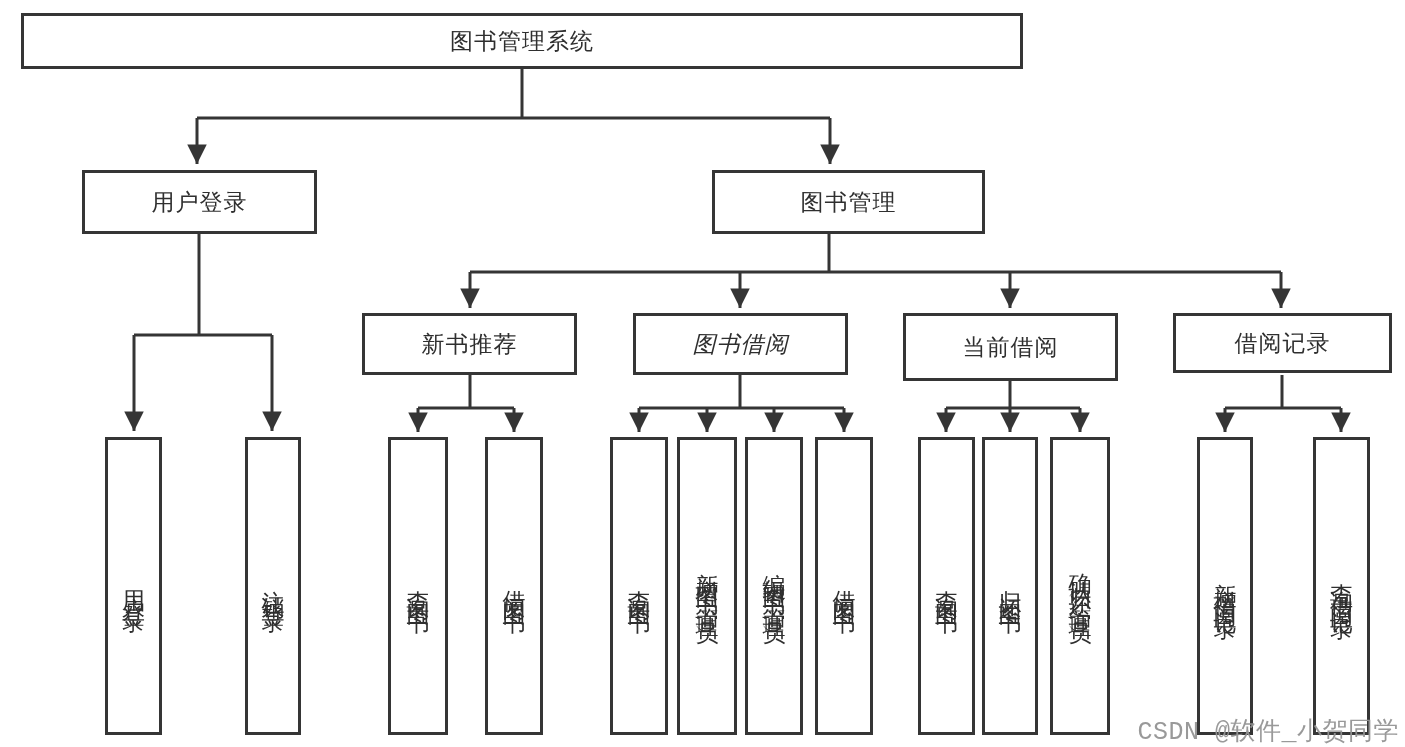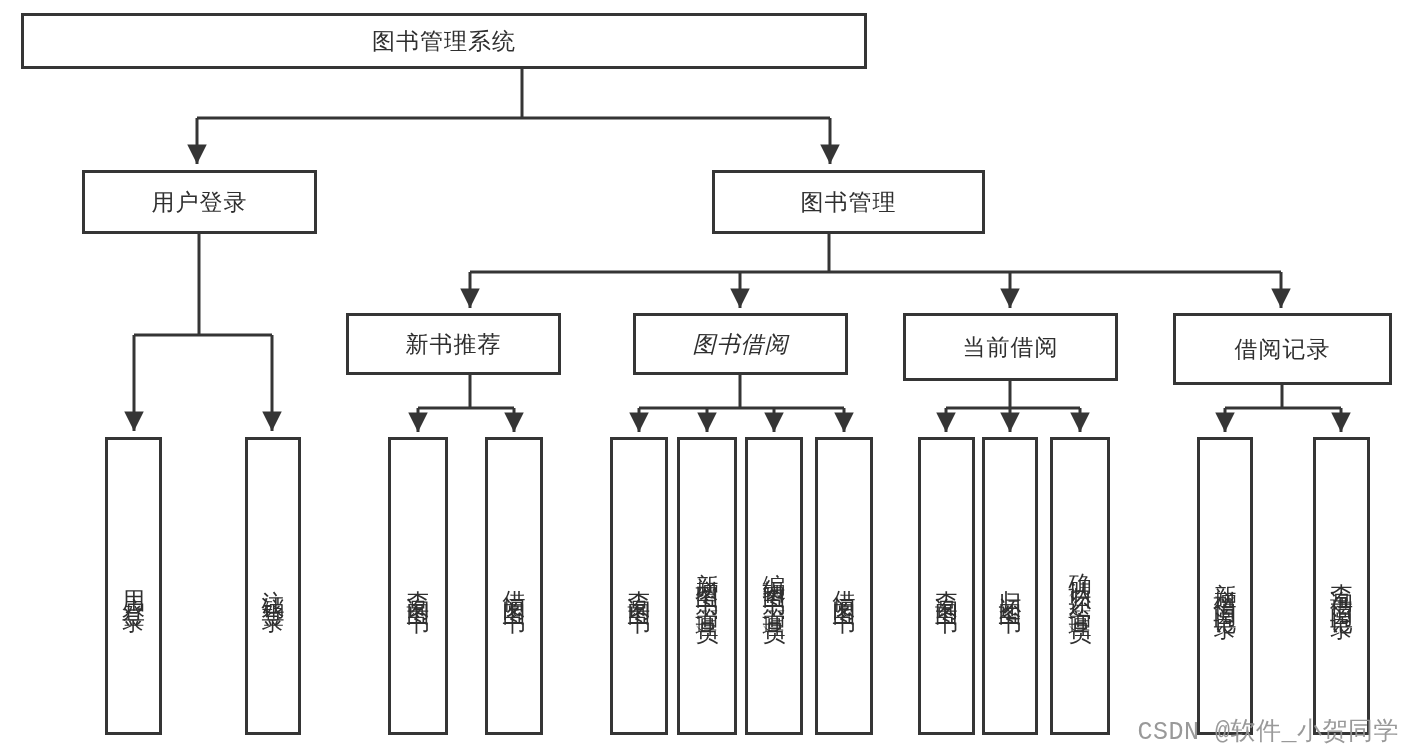--- a/index.html
+++ b/index.html
@@ -102,29 +102,29 @@
       <path d="M1010,408 L1010,432" marker-end="url(#ah)"></path>
       <path d="M1080,408 L1080,432" marker-end="url(#ah)"></path>
 
       <path d="M1282,375 L1282,408"></path>
       <path d="M1225,408 L1341,408"></path>
       <path d="M1225,408 L1225,432" marker-end="url(#ah)"></path>
       <path d="M1341,408 L1341,432" marker-end="url(#ah)"></path>
     </g>
   </svg>
 
-  <div class="node" style="left:21px; top:13px; width:846px; height:56px;">图书管理系统</div>
+  <div class="node" style="left:21px; top:13px; width:1002px; height:56px;">图书管理系统</div>
 
   <div class="node" style="left:82px; top:170px; width:235px; height:64px;">用户登录</div>
   <div class="node" style="left:712px; top:170px; width:273px; height:64px;">图书管理</div>
 
-  <div class="node" style="left:346px; top:313px; width:215px; height:62px;">新书推荐</div>
+  <div class="node" style="left:362px; top:313px; width:215px; height:62px;">新书推荐</div>
   <div class="node" style="left:633px; top:313px; width:215px; height:62px;font-style:italic;">图书借阅</div>
   <div class="node" style="left:903px; top:313px; width:215px; height:68px;">当前借阅</div>
-  <div class="node" style="left:1173px; top:313px; width:219px; height:72px;">借阅记录</div>
+  <div class="node" style="left:1173px; top:313px; width:219px; height:60px;">借阅记录</div>
 
   <div class="node leaf" style="left:105px; top:437px; width:57px; height:298px;">用户登录</div>
   <div class="node leaf" style="left:245px; top:437px; width:56px; height:298px;">注销登录</div>
 
   <div class="node leaf" style="left:388px; top:437px; width:60px; height:298px;">查询图书</div>
   <div class="node leaf" style="left:485px; top:437px; width:58px; height:298px;">借阅图书</div>
 
   <div class="node leaf" style="left:610px; top:437px; width:58px; height:298px;">查询图书</div>
   <div class="node leaf" style="left:677px; top:437px; width:60px; height:298px;">新增图书（管理员）</div>
   <div class="node leaf" style="left:745px; top:437px; width:58px; height:298px;">编辑图书（管理员）</div>

